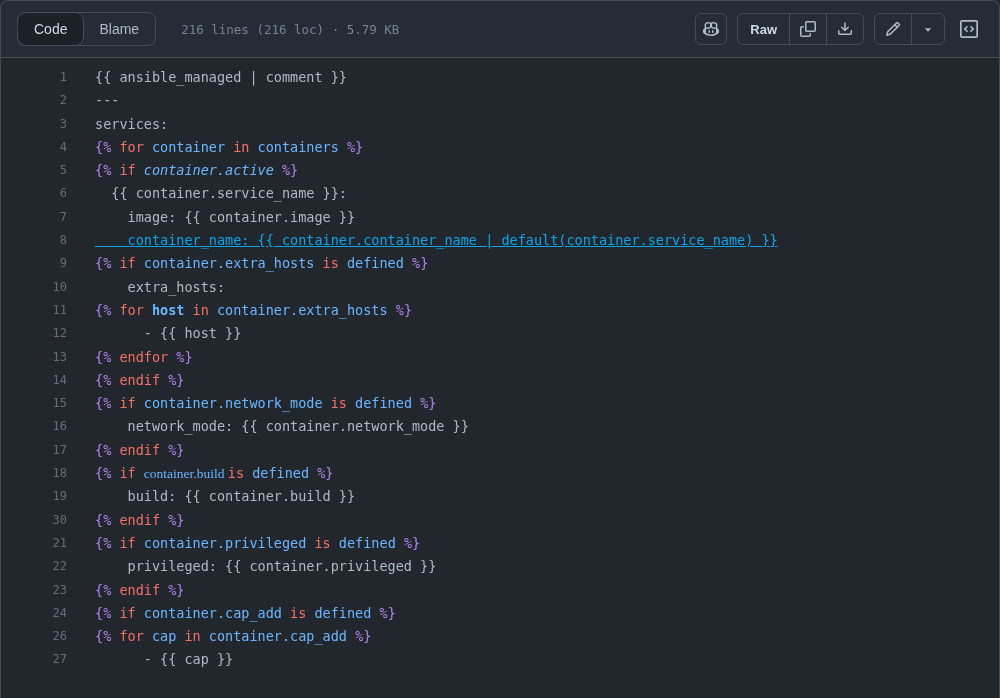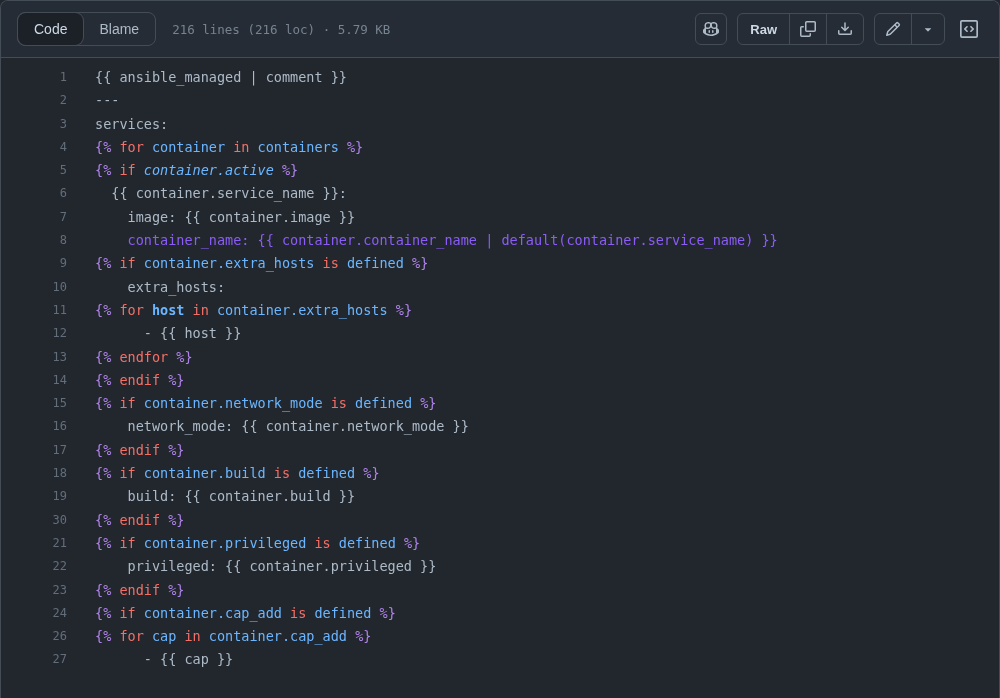--- a/index.html
+++ b/index.html
@@ -19,21 +19,21 @@
   .seg {
     height:32px; padding:0 16px; display:flex; align-items:center;
     background:transparent; border:none; border-radius:8px;
     color:var(--fg,#adbac7); font:400 14px "Liberation Sans",sans-serif; cursor:pointer;
   }
   .seg.active {
     background:var(--tab-active-bg,#1c2128);
     box-shadow:0 0 0 1px var(--border,#444c56);
     font-weight:400; color:#cdd9e5;
   }
-  .file-info { font:12.5px "DejaVu Sans Mono",monospace; color:var(--muted,#768390); white-space:pre; }
+  .file-info { font:12.5px "DejaVu Sans Mono",monospace; color:var(--muted,#768390); white-space:pre;margin-left:9px; }
   .header-right { display:flex; align-items:center; gap:10px; }
   .icon-btn {
     width:32px; height:32px; display:flex; align-items:center; justify-content:center;
     background:transparent; border:1px solid var(--border,#444c56); border-radius:6px;
     color:var(--fg,#adbac7); cursor:pointer; padding:0;
   }
   .icon-btn.plain { border:none; width:28px; }
   .btn-group { display:flex; align-items:stretch; height:32px; border:1px solid var(--border,#444c56); border-radius:6px; }
   .grp-btn {
     display:flex; align-items:center; justify-content:center;
@@ -139,21 +139,21 @@
         <div class="line">
           <span class="ln">6</span>
           <span class="lc"><span style="color: rgb(173, 186, 199);">  {{ container.service_name }}:</span></span>
         </div>
         <div class="line">
           <span class="ln">7</span>
           <span class="lc"><span style="color: rgb(173, 186, 199);">    image: {{ container.image }}</span></span>
         </div>
         <div class="line">
           <span class="ln">8</span>
-          <span class="lc"><span style="color: #8b5cf6;">    container_name: {{ container.container_name | default(container.service_name) }}</span></span>
+          <span class="lc"><span style="color: #0ea5e9; text-decoration: underline;">    container_name: {{ container.container_name | default(container.service_name) }}</span></span>
         </div>
         <div class="line">
           <span class="ln">9</span>
           <span class="lc"><span style="color: rgb(176, 131, 235);">{% </span><span style="color: rgb(244, 112, 103);">if </span><span style="color: rgb(108, 182, 255);">container.extra_hosts </span><span style="color: rgb(244, 112, 103);">is </span><span style="color: rgb(108, 182, 255);">defined </span><span style="color: rgb(176, 131, 235);">%}</span></span>
         </div>
         <div class="line">
           <span class="ln">10</span>
           <span class="lc"><span style="color: rgb(173, 186, 199);">    extra_hosts:</span></span>
         </div>
         <div class="line">
@@ -179,21 +179,21 @@
         <div class="line">
           <span class="ln">16</span>
           <span class="lc"><span style="color: rgb(173, 186, 199);">    network_mode: {{ container.network_mode }}</span></span>
         </div>
         <div class="line">
           <span class="ln">17</span>
           <span class="lc"><span style="color: rgb(176, 131, 235);">{% </span><span style="color: rgb(244, 112, 103);">endif </span><span style="color: rgb(176, 131, 235);">%}</span></span>
         </div>
         <div class="line">
           <span class="ln">18</span>
-          <span class="lc"><span style="color: rgb(176, 131, 235);">{% </span><span style="color: rgb(244, 112, 103);">if </span><span style="color: rgb(108, 182, 255);">container.build </span><span style="color: rgb(244, 112, 103);">is </span><span style="color: rgb(108, 182, 255);">defined </span><span style="color: rgb(176, 131, 235);">%}</span></span>
+          <span class="lc"><span style="color: rgb(176, 131, 235);">{% </span><span style="color: rgb(244, 112, 103);">if </span><span style="color: rgb(108, 182, 255); font-family: Liberation Serif, serif;">container.build </span><span style="color: rgb(244, 112, 103);">is </span><span style="color: rgb(108, 182, 255);">defined </span><span style="color: rgb(176, 131, 235);">%}</span></span>
         </div>
         <div class="line">
           <span class="ln">19</span>
           <span class="lc"><span style="color: rgb(173, 186, 199);">    build: {{ container.build }}</span></span>
         </div>
         <div class="line">
           <span class="ln">30</span>
           <span class="lc"><span style="color: rgb(176, 131, 235);">{% </span><span style="color: rgb(244, 112, 103);">endif </span><span style="color: rgb(176, 131, 235);">%}</span></span>
         </div>
         <div class="line">

